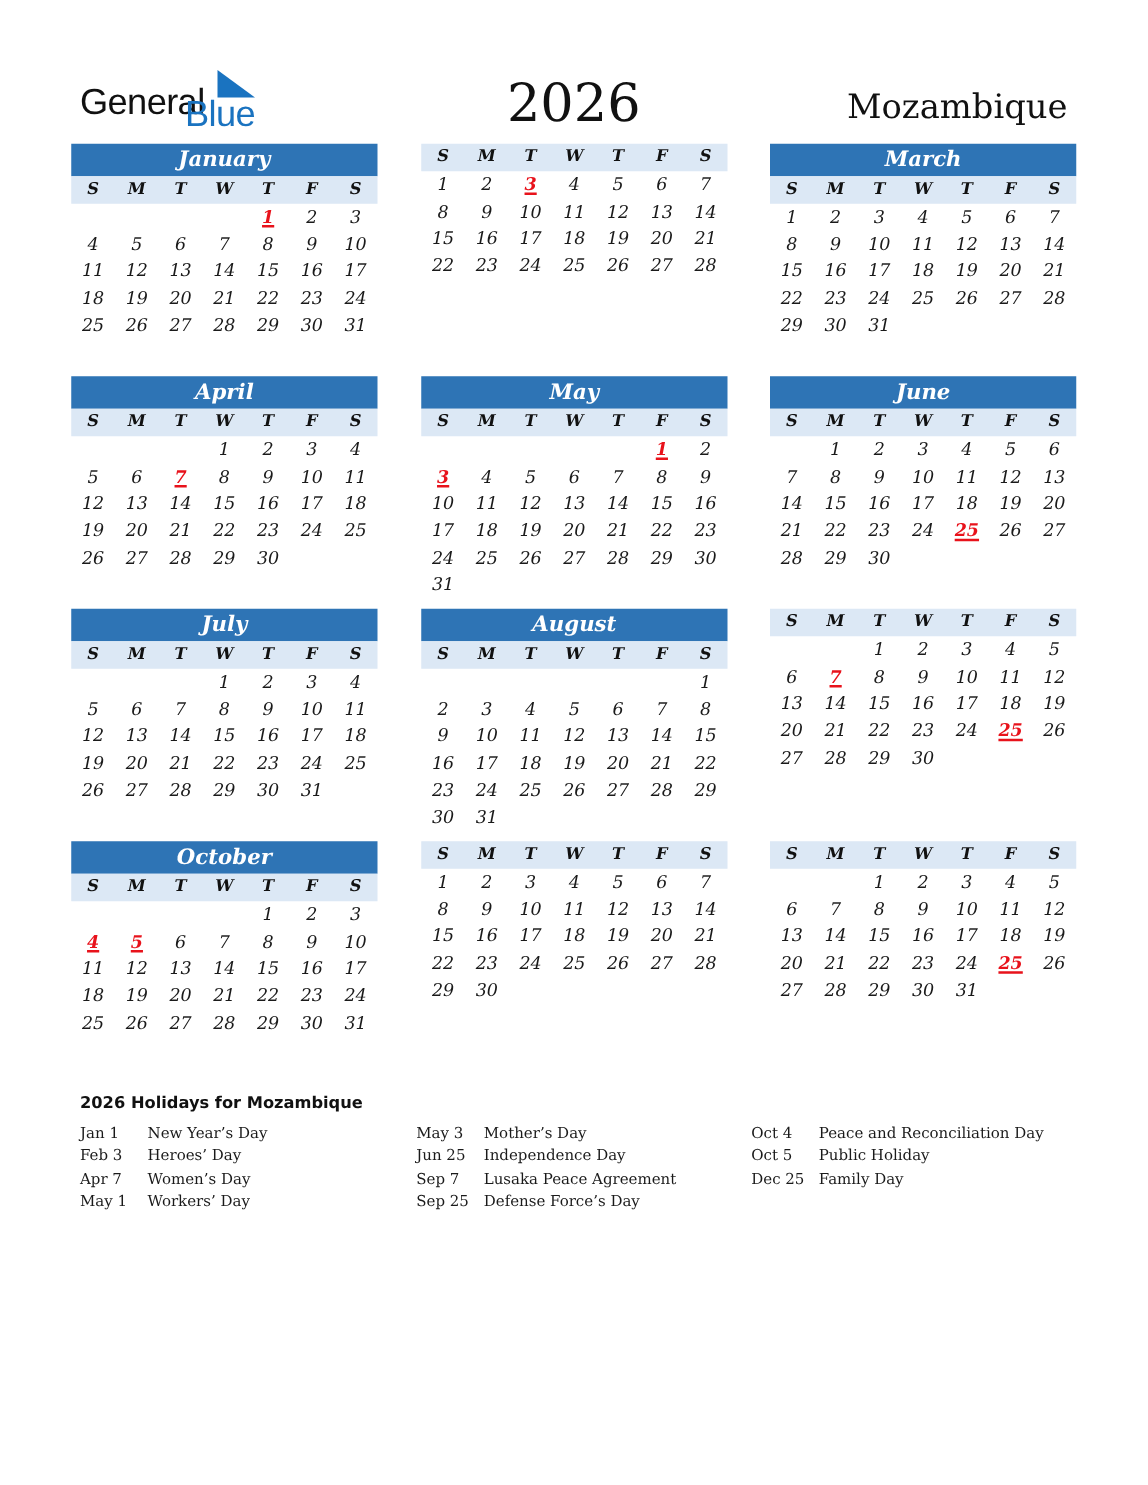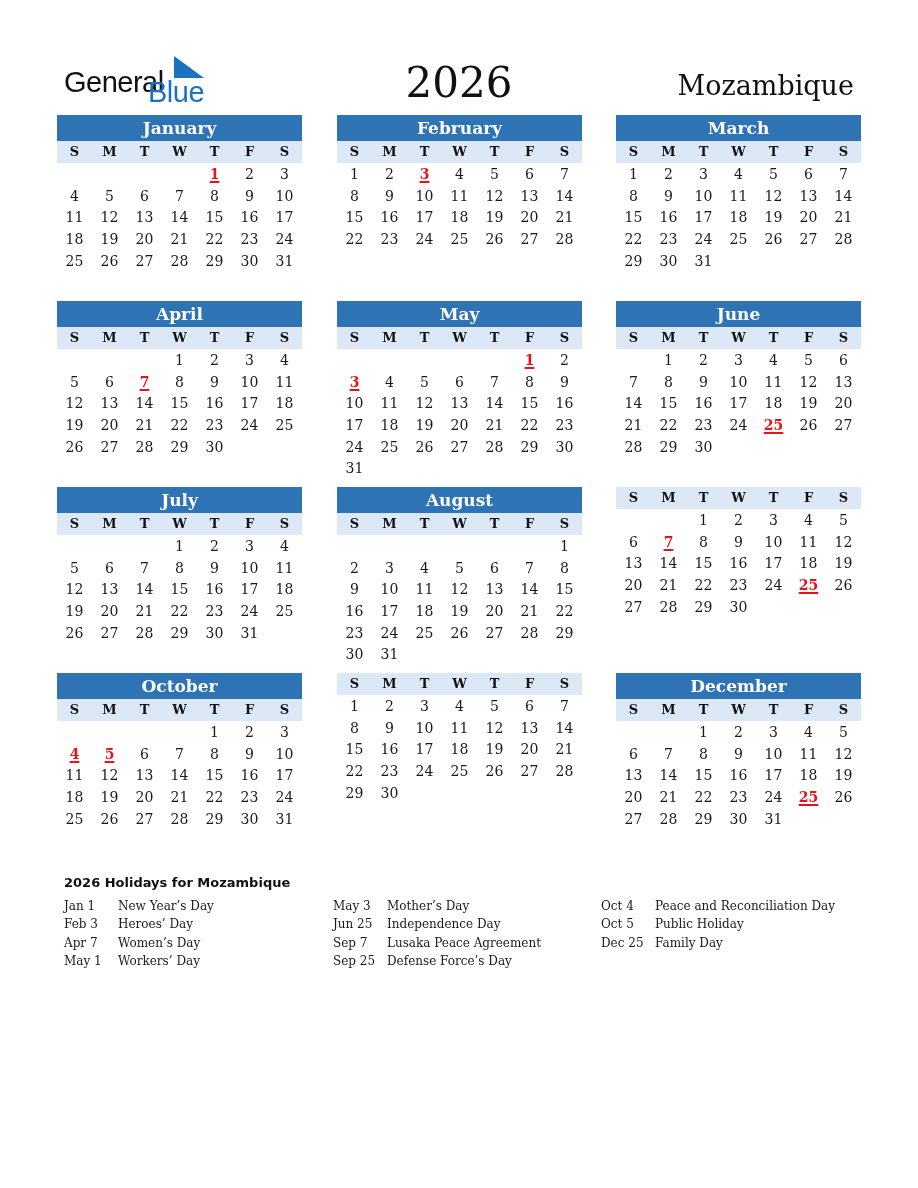--- a/index.html
+++ b/index.html
@@ -9,21 +9,21 @@
   .logo .gen { position: absolute; left: 0; top: 0; font-family: "Liberation Sans", sans-serif;
                font-size: 29px; color: #111; letter-spacing: -0.5px; margin-top: 16px; }
   .logo .blue { position: absolute; left: 84px; top: 26px; font-family: "Liberation Sans", sans-serif;
                 font-size: 29px; color: #1a73c0; letter-spacing: -0.5px; text-align: right; }
   .logo .tri { position: absolute; left: 110px; top: 6px; width: 0; height: 0;
                border-left: 30px solid #1a73c0; border-top: 22px solid transparent; }
   .year { position: absolute; left: 0; width: 918px; top: 58px; text-align: center;
           font-size: 42px; font-family: "DejaVu Serif", serif; color: #111; }
   .country { position: absolute; right: 64px; top: 70px; font-size: 27px; color: #111;
              font-family: "DejaVu Serif", serif; }
-  .month { position: absolute; width: 245px; }
+  .month { position: absolute; width: 245px; font-style: italic; }
   .month .hdr { height: 26px; background: #2e74b5; color: #ffffff; font-weight: bold;
                 text-align: center; font-size: 17px; line-height: 27px; }
   .month .dow { display: grid; grid-template-columns: repeat(7, 1fr); background: #dce8f5;
                 height: 22px; line-height: 22px; font-weight: bold; font-size: 13px; text-align: center; color: #111; }
   .month .days { display: grid; grid-template-columns: repeat(7, 1fr); text-align: center;
                  font-size: 14px; }
   .month .days span { height: 21.7px; line-height: 22px; }
   .month .days span.hol { color: #e8121b; font-weight: bold; text-decoration: underline;
                           text-decoration-thickness: 2px; text-underline-offset: 2px; }
   .hol-title { position: absolute; left: 64px; top: 875px; font-family: "DejaVu Sans", sans-serif;
@@ -87,21 +87,20 @@
         <span>25</span>
         <span>26</span>
         <span>27</span>
         <span>28</span>
         <span>29</span>
         <span>30</span>
         <span>31</span>
       </div>
     </div>
     <div class="month" style="left: 337px; top: 115px;">
-      <div class="hdr">February</div>
       <div class="dow">
         <span>S</span>
         <span>M</span>
         <span>T</span>
         <span>W</span>
         <span>T</span>
         <span>F</span>
         <span>S</span>
       </div>
       <div class="days">
@@ -552,21 +551,20 @@
         <span>24</span>
         <span>25</span>
         <span>26</span>
         <span>27</span>
         <span>28</span>
         <span>29</span>
         <span>30</span>
       </div>
     </div>
     <div class="month" style="left: 616px; top: 673px;">
-      <div class="hdr">December</div>
       <div class="dow">
         <span>S</span>
         <span>M</span>
         <span>T</span>
         <span>W</span>
         <span>T</span>
         <span>F</span>
         <span>S</span>
       </div>
       <div class="days">

